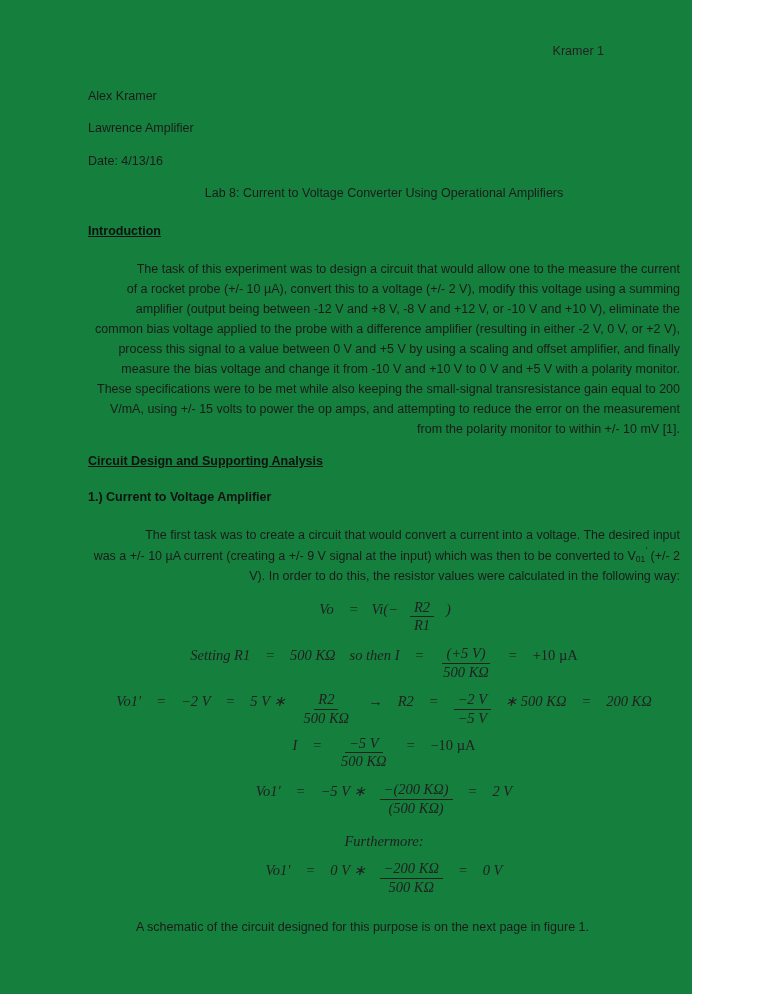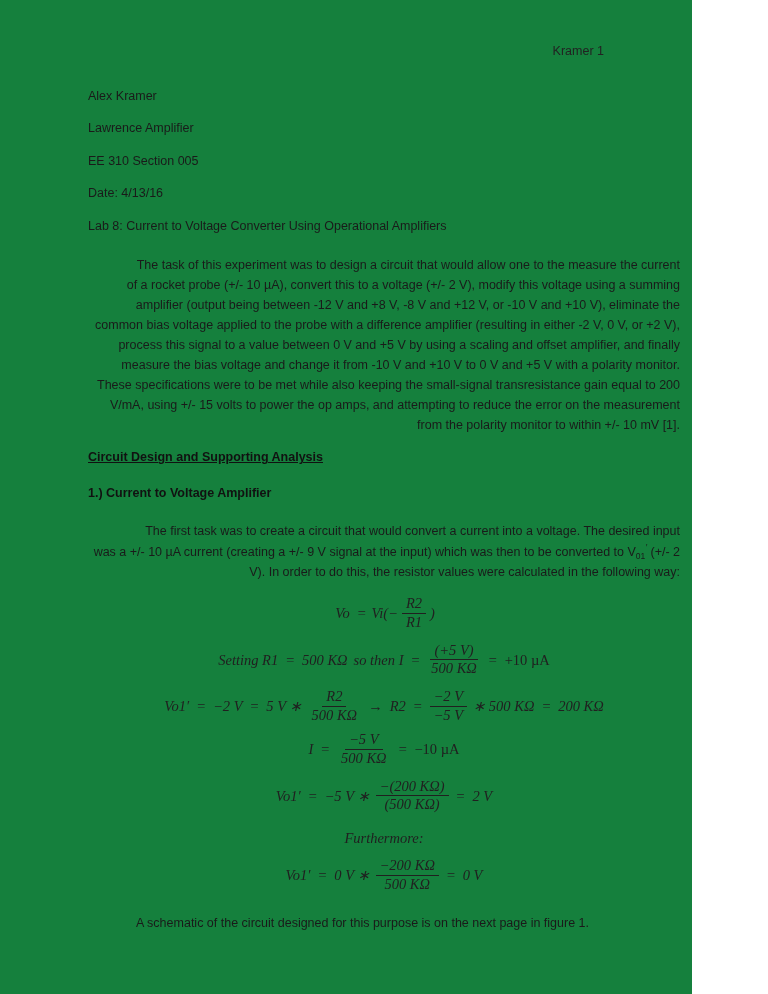--- a/index.html
+++ b/index.html
@@ -46,21 +46,21 @@
 
   .info-line {
     font-size: 12.5px;
     line-height: 1.35;
     color: #1a1a1a;
     margin: 0 0 15.5px 0;
   }
 
   .doc-title {
     font-size: 12.5px;
-    text-align: left;
+    text-align: center;
     color: #1a1a1a;
     margin: 0 0 21px 0;
     line-height: 1.35;
   }
 
   .section-heading {
     font-size: 12.5px;
     font-weight: bold;
     text-decoration: underline;
     color: #111111;
@@ -92,23 +92,23 @@
     font-family: "Liberation Serif", serif;
     font-style: italic;
     font-size: 14.5px;
     color: #202020;
     margin: 0 0 9px 0;
     line-height: 1.25;
     white-space: nowrap;
   }
   .eq-row {
     display: inline-flex;
-    align-items: center;
+    align-items: flex-start;
     justify-content: center;
-    gap: 0;
+    gap: 8px;
   }
   .tok { padding: 0 3px; white-space: nowrap; }
   .tok.tight { padding: 0 1px; }
   .tok.op { padding: 0 4px; }
 
   
   .frac {
     display: inline-flex;
     flex-direction: column;
     align-items: center;
@@ -166,25 +166,27 @@
 <div class="page">
 
   <div class="running-header">
     <span>Kramer 1</span>
   </div>
 
   <div class="content">
 
     <div class="info-line">Alex Kramer</div>
     <div class="info-line">Lawrence Amplifier</div>
-    <div class="info-line">EE 310 Section 005</div>
     <div class="info-line">Date: 4/13/16</div>
 
     <div class="doc-title">Lab 8: Current to Voltage Converter Using Operational Amplifiers</div>
 
+    <div class="section-heading">
+      <span>Introduction</span>
+    </div>
 
     <p class="body-par">The task of this experiment was to design a circuit that would allow one to the measure the current of a rocket probe (+/- 10 µA), convert this to a voltage (+/- 2 V), modify this voltage using a summing amplifier (output being between -12 V and +8 V, -8 V and +12 V, or -10 V and +10 V), eliminate the common bias voltage applied to the probe with a difference amplifier (resulting in either -2 V, 0 V, or +2 V), process this signal to a value between 0 V and +5 V by using a scaling and offset amplifier, and finally measure the bias voltage and change it from -10 V and +10 V to 0 V and +5 V with a polarity monitor. These specifications were to be met while also keeping the small-signal transresistance gain equal to 200 V/mA, using +/- 15 volts to power the op amps, and attempting to reduce the error on the measurement from the polarity monitor to within +/- 10 mV [1].</p>
 
     <div class="section-heading">
       <span>Circuit Design and Supporting Analysis</span>
     </div>
 
     <div class="sub-heading">1.) Current to Voltage Amplifier</div>
 
     <p class="body-par"><span>The first task was to create a circuit that would convert a current into a voltage. The desired input was a +/- 10 µA current (creating a +/- 9 V signal at the input) which was then to be converted to V</span><sub>01</sub><span class="vprime">′</span><span> (+/- 2 V). In order to do this, the resistor values were calculated in the following way:</span></p>

